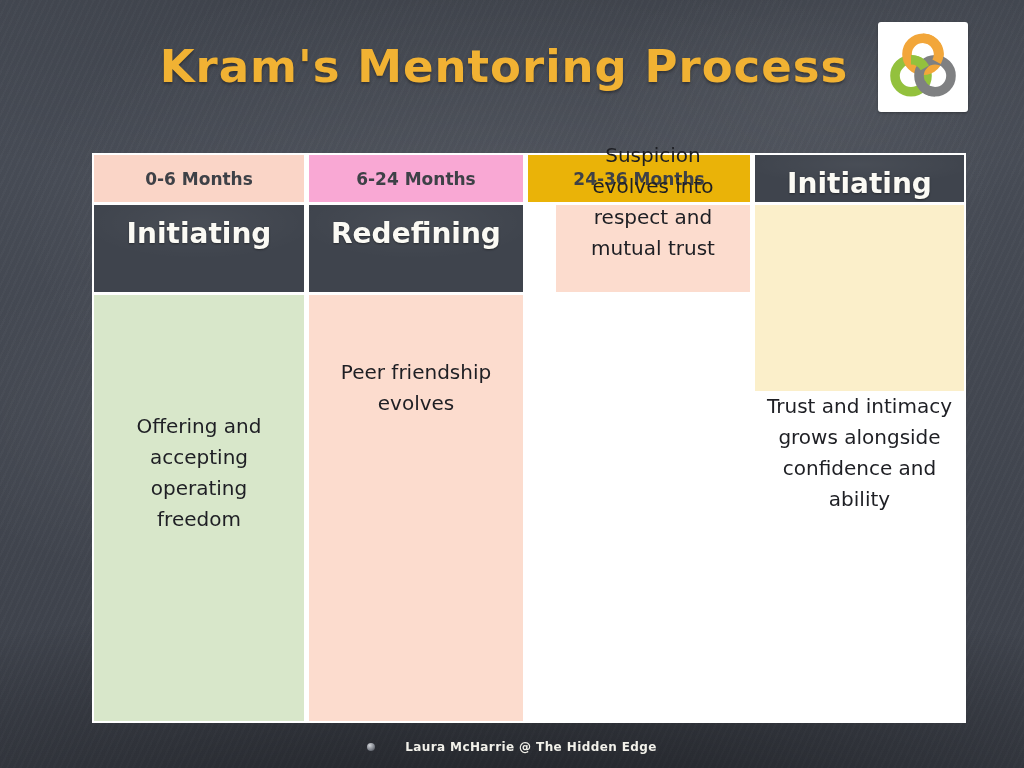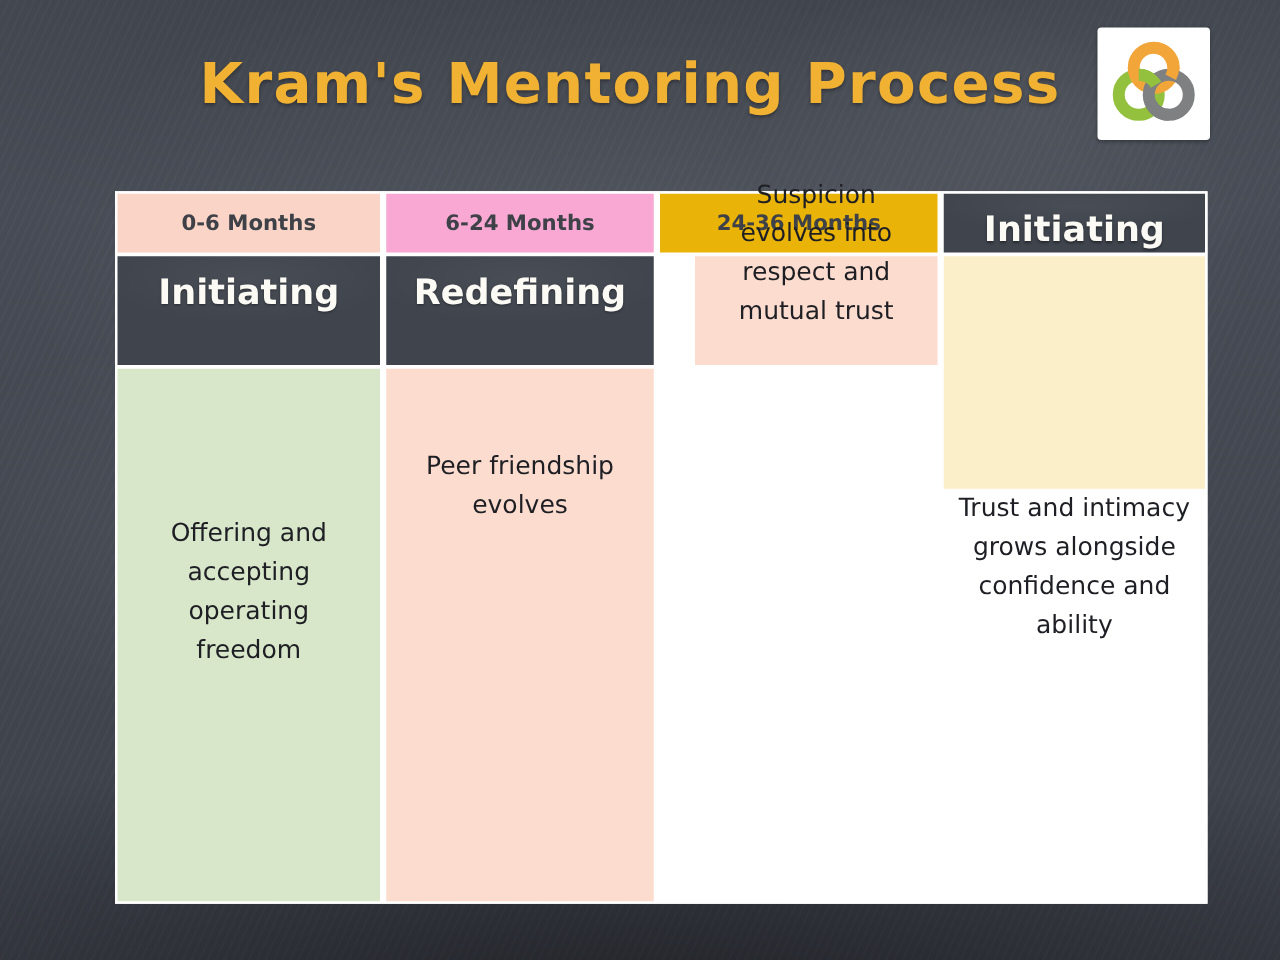--- a/index.html
+++ b/index.html
@@ -127,14 +127,18 @@
     </div>
     <div class="cell body pos-2" style="background: rgb(216, 231, 202);">
       <span class="desc">Offering and accepting operating freedom</span>
     </div>
     <div class="cell body pos-3" style="background: rgb(252, 220, 206);">
       <span class="desc">Peer friendship evolves</span>
     </div>
 
   </div>
 
+  <div class="footer">
+    <span class="bullet"></span>
+    <span class="footer-text">Laura McHarrie @ The Hidden Edge</span>
+  </div>
 
 </div>
 
 </body></html>

